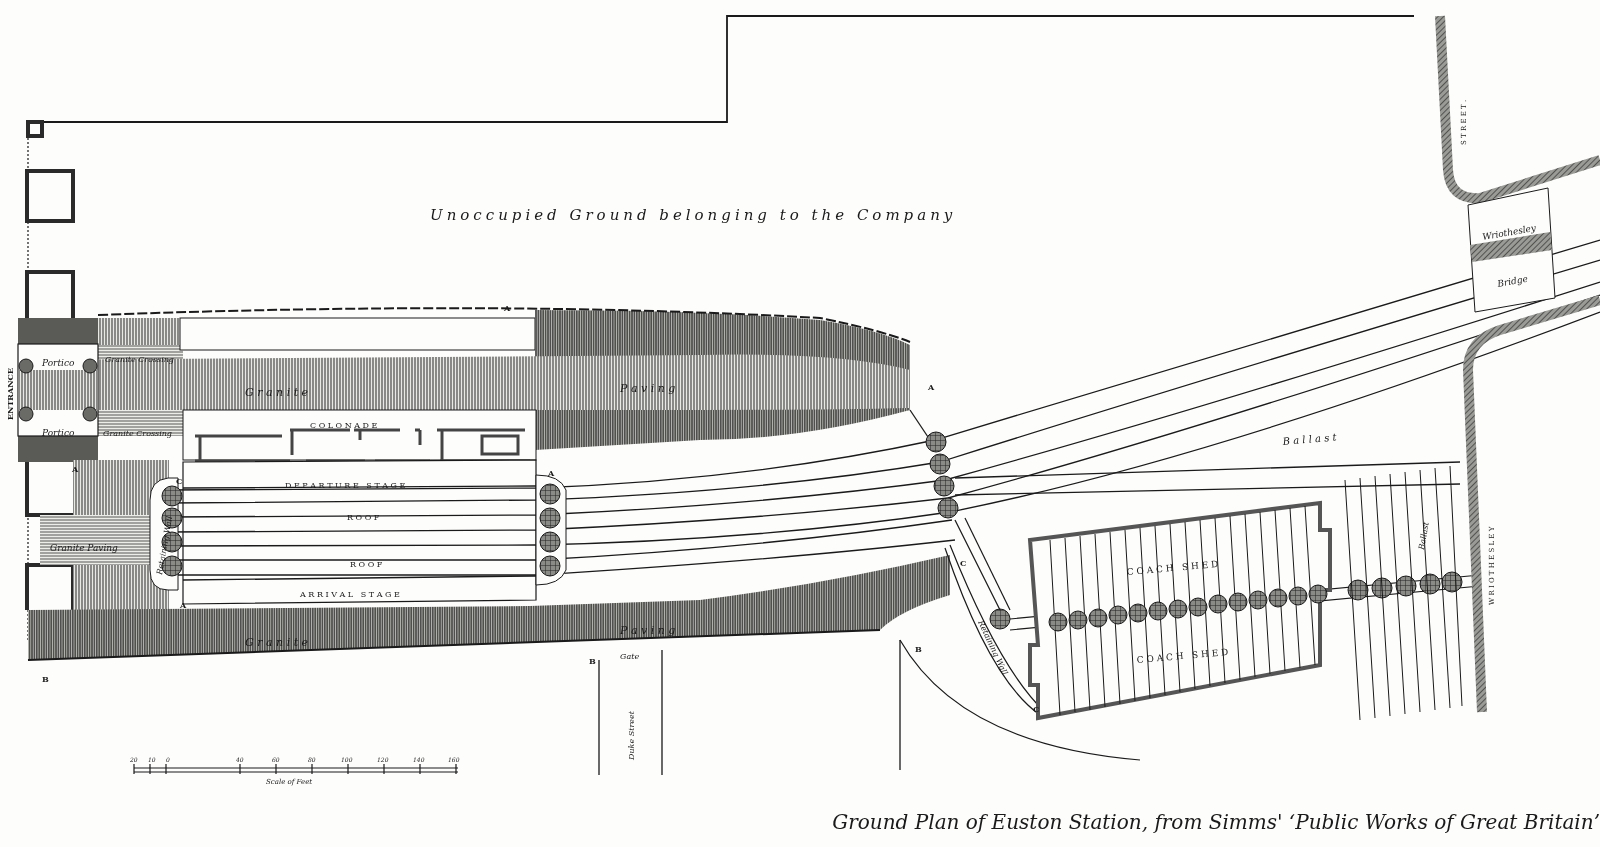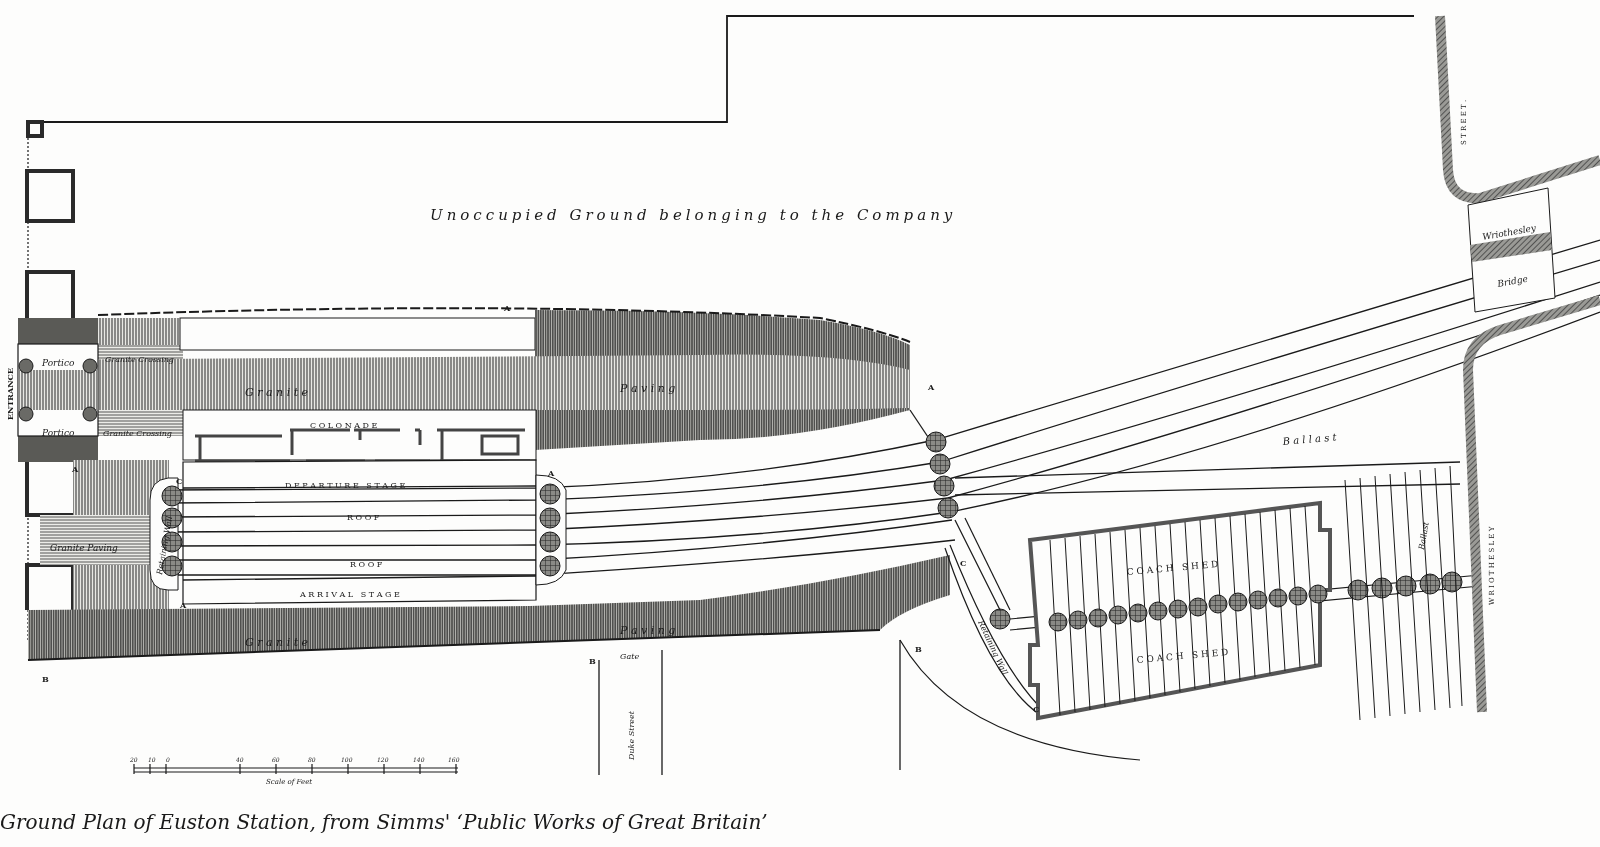--- a/index.html
+++ b/index.html
@@ -1,20 +1,20 @@
 <!DOCTYPE html>
 <html><head>
 <meta charset="utf-8">
 <style>
   html, body { margin:0; padding:0; background:#fdfdfc; }
   body { width:1600px; height:847px; overflow:hidden; position:relative; font-family:"DejaVu Serif", serif; }
   #plan { position:absolute; left:0; top:0; width:1600px; height:847px; }
   .lbl { font-family:"DejaVu Serif", serif; fill:#1a1a1a; }
   .it { font-style:italic; }
-  .caption { position:absolute; left:0; width:1600px; top:810px; text-align:left; font-family:"DejaVu Serif", serif; font-style:italic; font-size:20px; color:#1a1a1a; }
+  .caption { position:absolute; left:0; width:1600px; top:810px; text-align:right; font-family:"DejaVu Serif", serif; font-style:italic; font-size:20px; color:#1a1a1a; }
 </style>
 </head>
 <body>
 
 <svg id="plan" viewBox="0 0 1600 847" xmlns="http://www.w3.org/2000/svg">
   <defs>
     <pattern id="vh" width="3" height="6" patternUnits="userSpaceOnUse">
       <rect width="3" height="6" fill="#e8e8e4"></rect>
       <line x1="1" y1="0" x2="1" y2="6" stroke="#3a3a3a" stroke-width="1.1"></line>
     </pattern>

